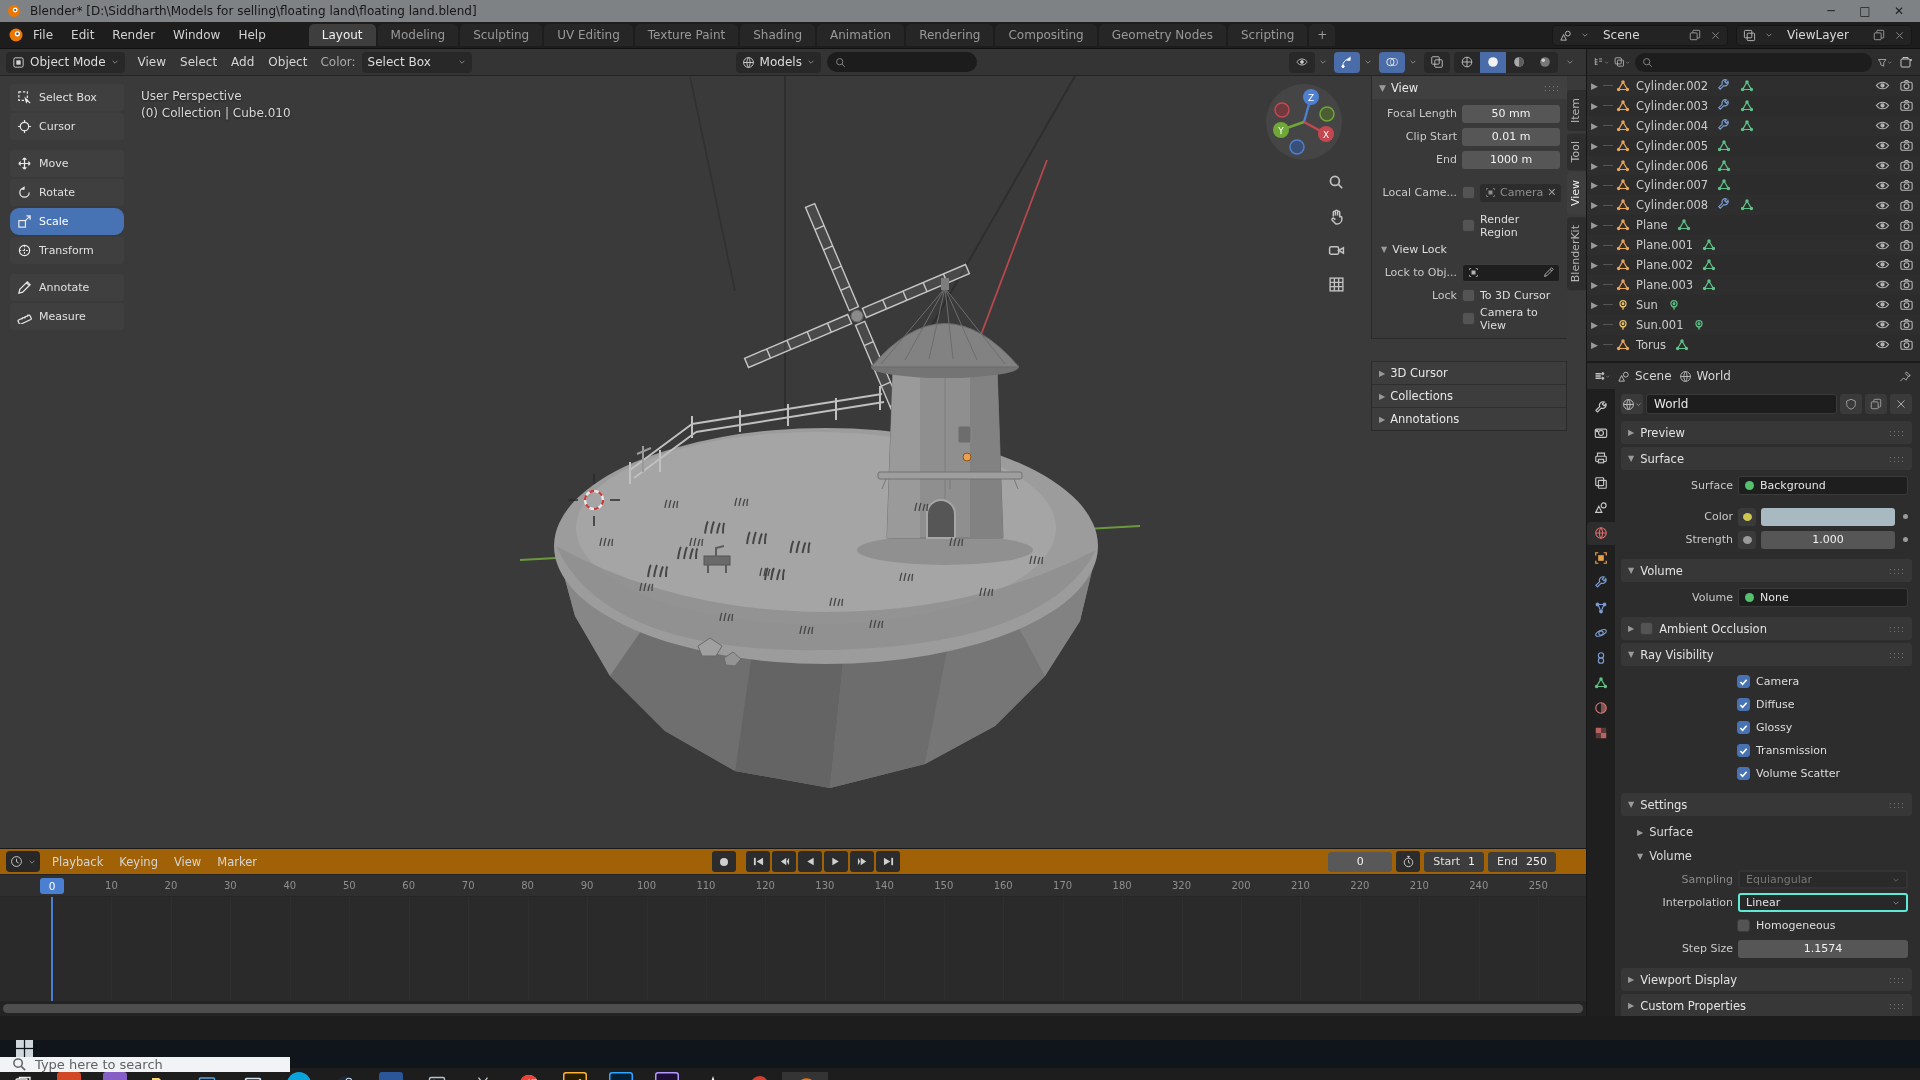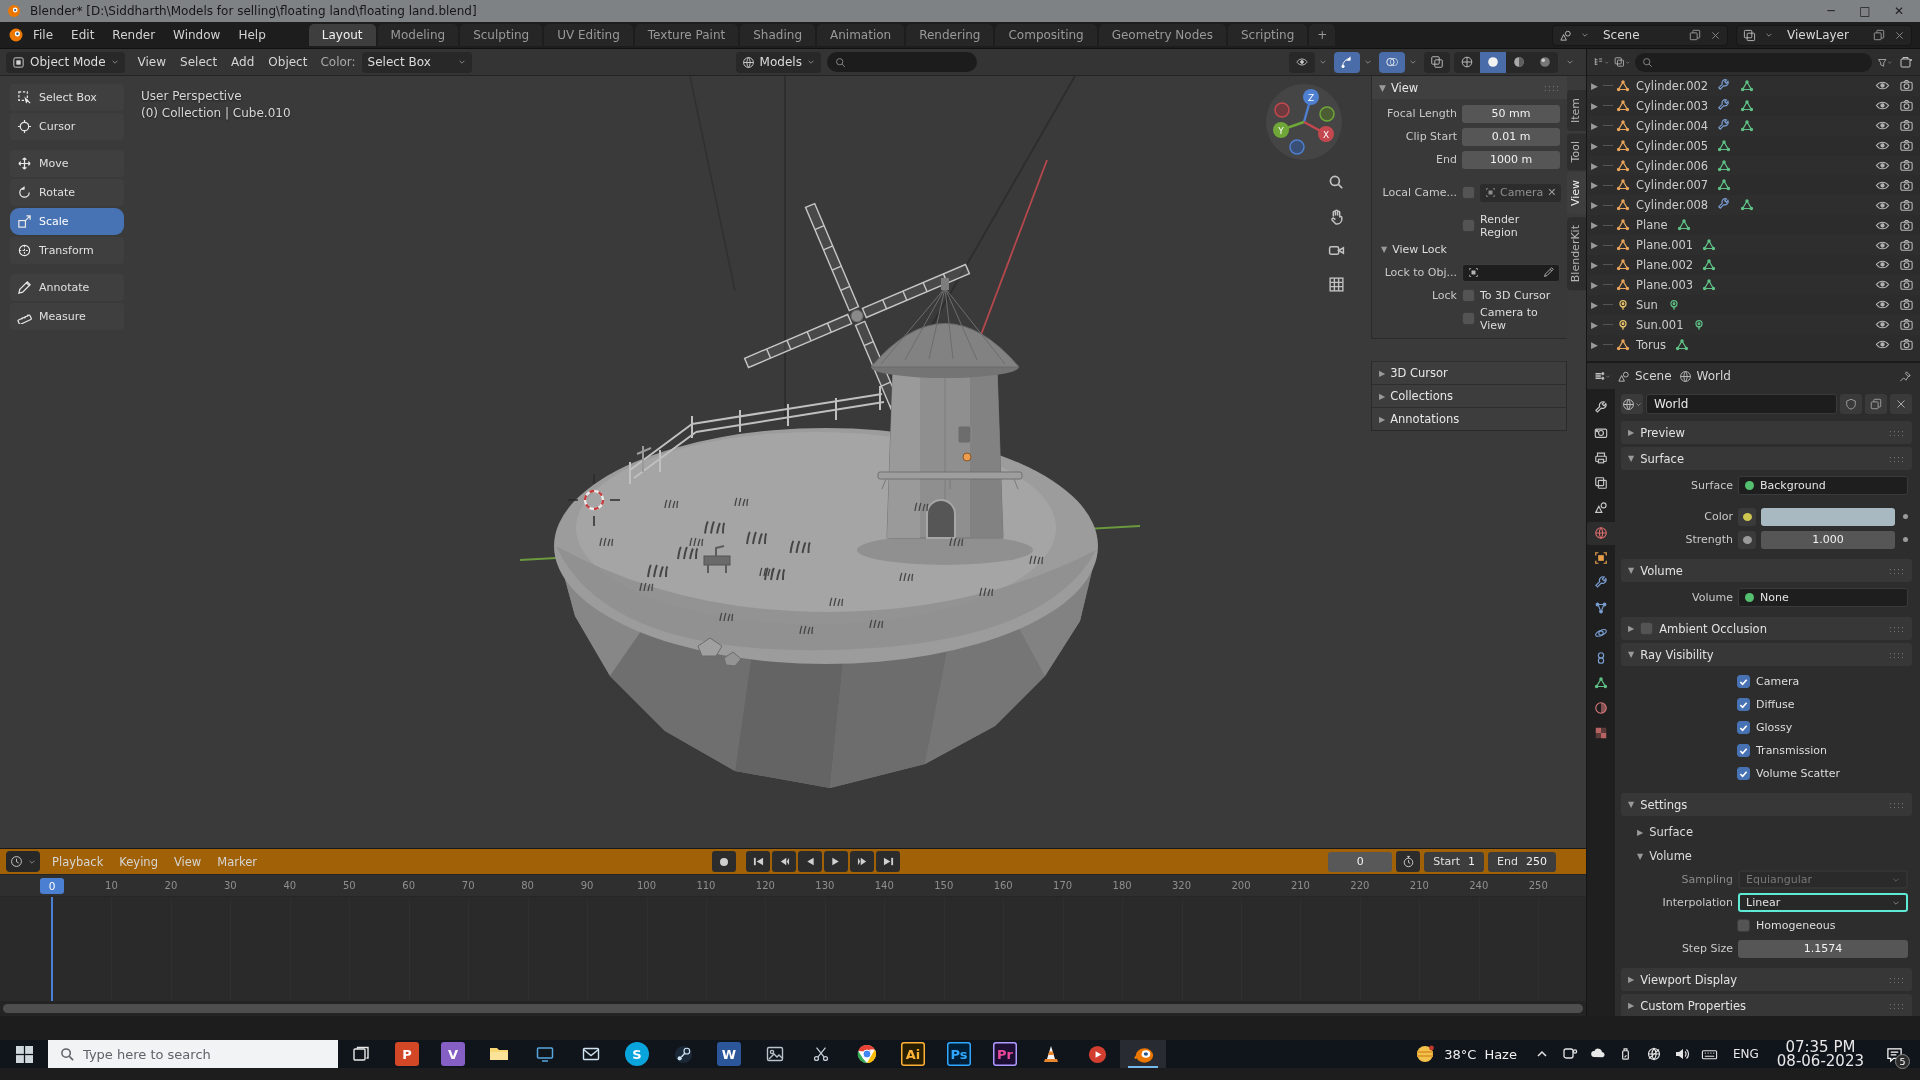--- a/index.html
+++ b/index.html
@@ -135,21 +135,21 @@
   .tl-scroll{position:relative;height:15px;background:#242424;}
   .tl-bar{position:absolute;left:3px;right:3px;top:3px;height:9px;background:#4e4e4e;border-radius:5px;}
 
   
   .statusbar{left:0;top:1016px;width:1920px;height:24px;background:#232323;border-top:1px solid #151515;
              display:flex;align-items:center;padding:0 10px;color:#9a9a9a;font-size:11.5px;}
   .keychip{border:1px solid #6e6e6e;border-radius:4px;padding:0 5px;height:15px;display:flex;align-items:center;color:#c5c5c5;font-size:10.5px;margin-right:8px;}
   .stats{margin-left:auto;color:#8f8f8f;white-space:nowrap;}
 
   
-  .taskbar{left:0;top:1040px;width:1920px;height:28px;background:#10141b;display:flex;align-items:stretch;}
+  .taskbar{left:0;top:1040px;width:1920px;height:28px;background:#10141b;display:flex;align-items:stretch;flex-direction:column;}
   .startbtn{width:48px;display:flex;align-items:center;justify-content:center;}
   .wsearch{width:290px;background:#f1f3f4;display:flex;align-items:center;gap:8px;padding:0 12px;color:#5f6368;font-size:13px;}
   .tapps{display:flex;align-items:stretch;}
   .tapp{width:46px;display:flex;align-items:center;justify-content:center;position:relative;}
   .tapp.active{background:rgba(255,255,255,.10);}
   .tapp.active::after{content:"";position:absolute;left:8px;right:8px;bottom:0;height:2px;background:#76b9ed;}
   .glyphbox{width:24px;height:24px;border-radius:3px;display:flex;align-items:center;justify-content:center;font-size:13px;font-weight:bold;color:#fff;}
   .tray{margin-left:auto;display:flex;align-items:center;gap:2px;padding-right:6px;color:#e8e8e8;}
   .weather{display:flex;align-items:center;gap:8px;padding:0 10px;font-size:13px;color:#f0f0f0;}
   .trayic{width:26px;height:40px;display:flex;align-items:center;justify-content:center;color:#e4e4e4;}

